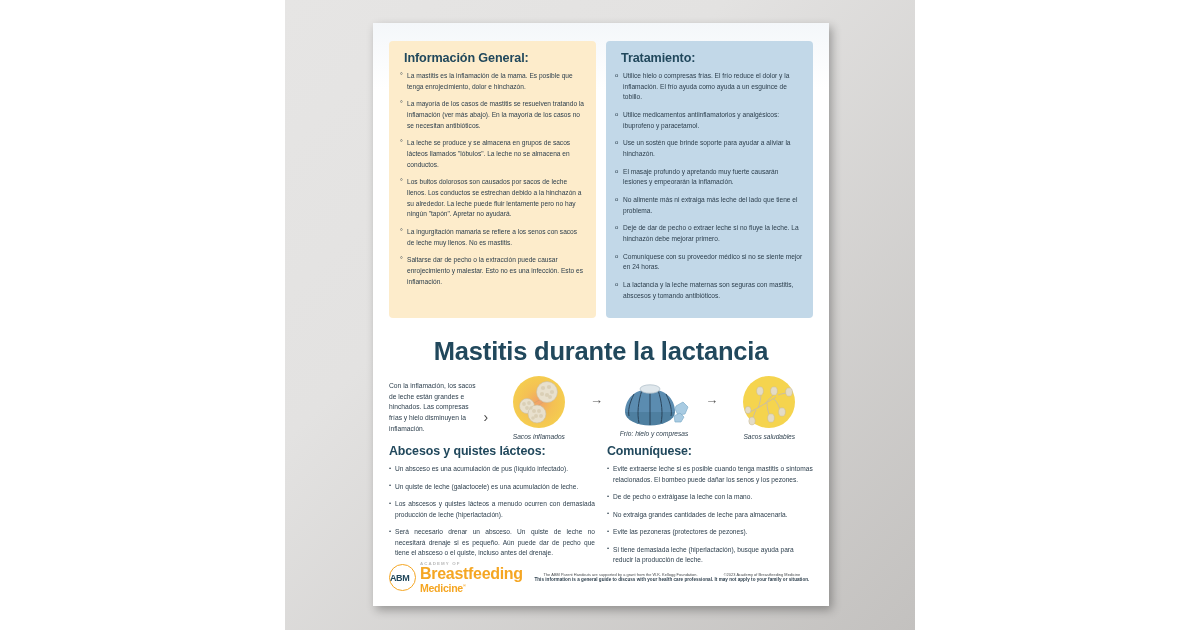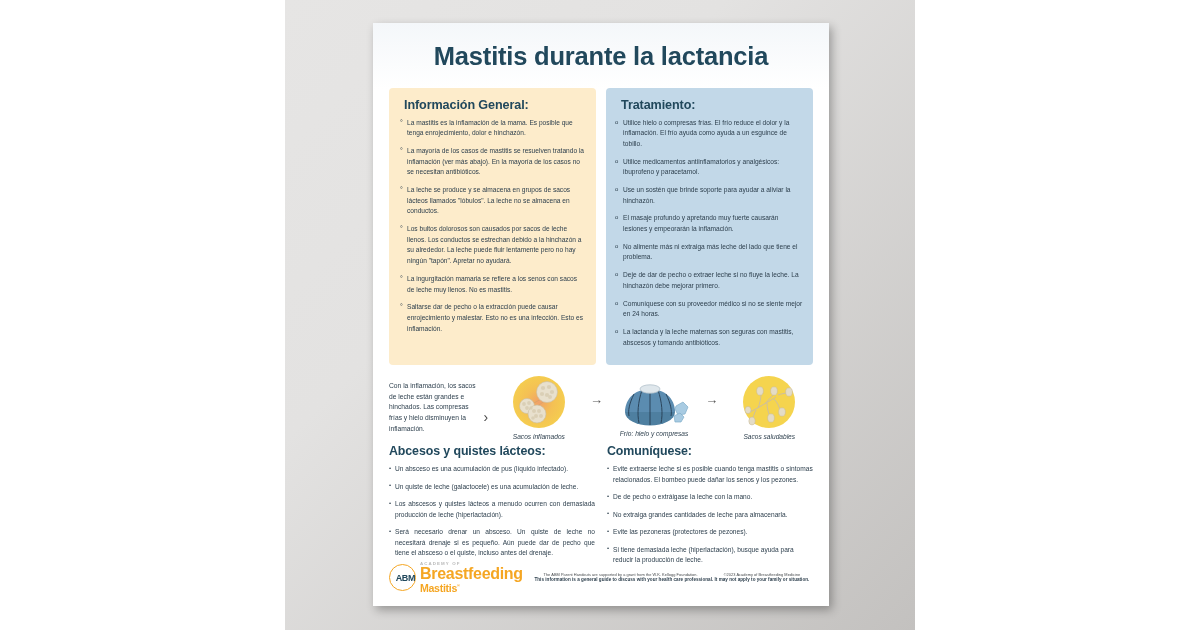--- a/index.html
+++ b/index.html
@@ -202,21 +202,21 @@
     display: flex;
     align-items: center;
     padding: 0 16px;
     box-sizing: border-box;
   }
   #logo { display: flex; align-items: center; gap: 4px; }
   .logo-ring {
     width: 27px; height: 27px;
     border-radius: 50%;
     border: 1.6px solid #f5a623;
-    display: flex; align-items: center; justify-content: flex-end;
+    display: flex; align-items: center; justify-content: flex-start;
     box-sizing: border-box;
   }
   .logo-abm {
     font-size: 9px; font-weight: bold; color: #21485c; letter-spacing: -0.4px;
   }
   .logo-words { line-height: 1.04; }
   .logo-academy {
     font-size: 4.4px; letter-spacing: 1.1px; color: #b9b9b9; font-weight: bold;
   }
   .logo-bf { font-size: 16px; font-weight: bold; color: #f5a623; letter-spacing: -0.3px; }
@@ -246,22 +246,20 @@
 <body>
 
 <div id="stage">
 
   <div id="backdrop"></div>
 
   <div id="poster">
     <div id="poster-tint"></div>
 
     <div class="poster-inner">
-
-      <div id="title">Mastitis durante la lactancia</div>
 
       <div id="panels">
 
         <div class="panel general">
           <h2>Información General:</h2>
           <ul>
             <li>La mastitis es la inflamación de la mama. Es posible que tenga enrojecimiento, dolor e hinchazón.</li>
             <li>La mayoría de los casos de mastitis se resuelven tratando la inflamación (ver más abajo). En la mayoría de los casos no se necesitan antibióticos.</li>
             <li>La leche se produce y se almacena en grupos de sacos lácteos llamados "lóbulos". La leche no se almacena en conductos.</li>
             <li>Los bultos dolorosos son causados por sacos de leche llenos. Los conductos se estrechan debido a la hinchazón a su alrededor. La leche puede fluir lentamente pero no hay ningún "tapón". Apretar no ayudará.</li>
@@ -277,20 +275,22 @@
             <li>Utilice medicamentos antiinflamatorios y analgésicos: ibuprofeno y paracetamol.</li>
             <li>Use un sostén que brinde soporte para ayudar a aliviar la hinchazón.</li>
             <li>El masaje profundo y apretando muy fuerte causarán lesiones y empeorarán la inflamación.</li>
             <li>No alimente más ni extraiga más leche del lado que tiene el problema.</li>
             <li>Deje de dar de pecho o extraer leche si no fluye la leche. La hinchazón debe mejorar primero.</li>
             <li>Comuníquese con su proveedor médico si no se siente mejor en 24 horas.</li>
             <li>La lactancia y la leche maternas son  seguras con mastitis, abscesos y tomando antibióticos.</li>
           </ul>
         </div>
       </div>
+
+      <div id="title">Mastitis durante la lactancia</div>
 
       <div id="diagram">
 
         <div class="caption-left">Con la inflamación, los sacos de leche están grandes e hinchados. Las compresas frías y hielo disminuyen la inflamación.</div>
 
         <div class="chev">›</div>
 
         <div class="dia-item">
           <svg class="dia-svg" width="66" height="56" viewBox="0 0 66 56">
             <defs>
@@ -406,21 +406,21 @@
     </div>
 
     <div id="footer">
       <div id="logo">
         <div class="logo-ring">
           <span class="logo-abm">ABM</span>
         </div>
         <div class="logo-words">
           <div class="logo-academy">ACADEMY OF</div>
           <div class="logo-bf">Breastfeeding</div>
-          <div class="logo-med"><span>Mastitis</span><sup>®</sup></div>
+          <div class="logo-med"><span>Medicine</span><sup>®</sup></div>
         </div>
       </div>
 
       <div id="fineprint">
         <div class="fp-line1">
           <span class="grant">The ABM Parent Handouts are supported by a grant from the W.K. Kellogg Foundation.</span><span>©2023 Academy of Breastfeeding Medicine</span>
         </div>
         <div class="fp-line2">This information is a general guide to discuss with your health care professional. It may not apply to your family or situation.</div>
       </div>
     </div>

